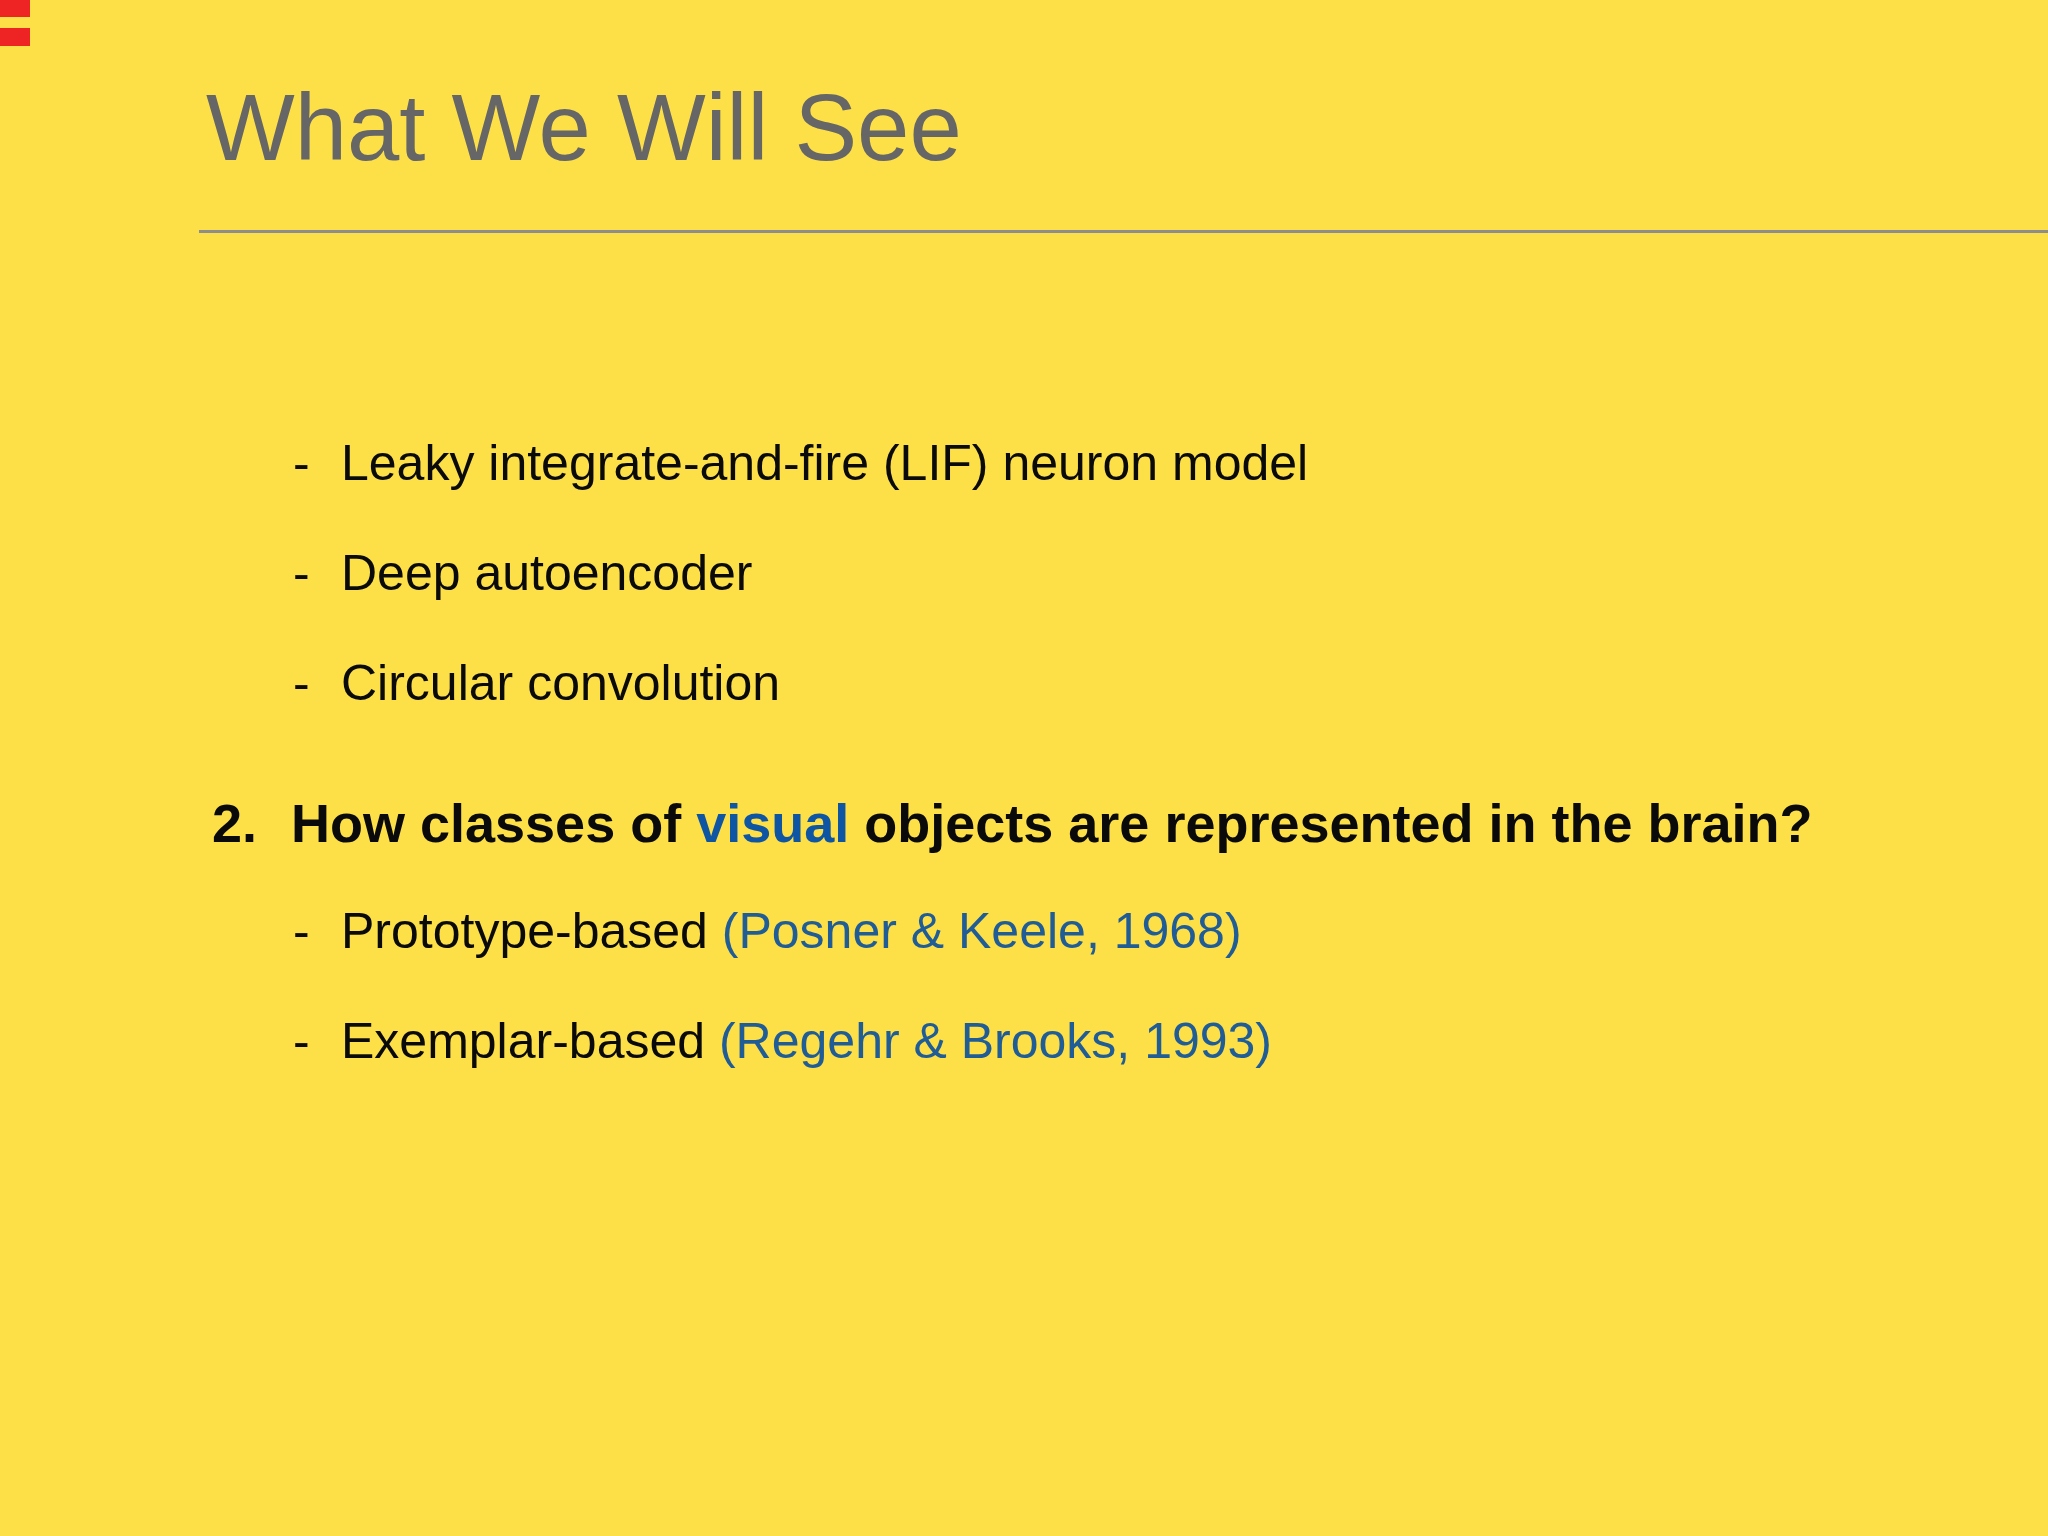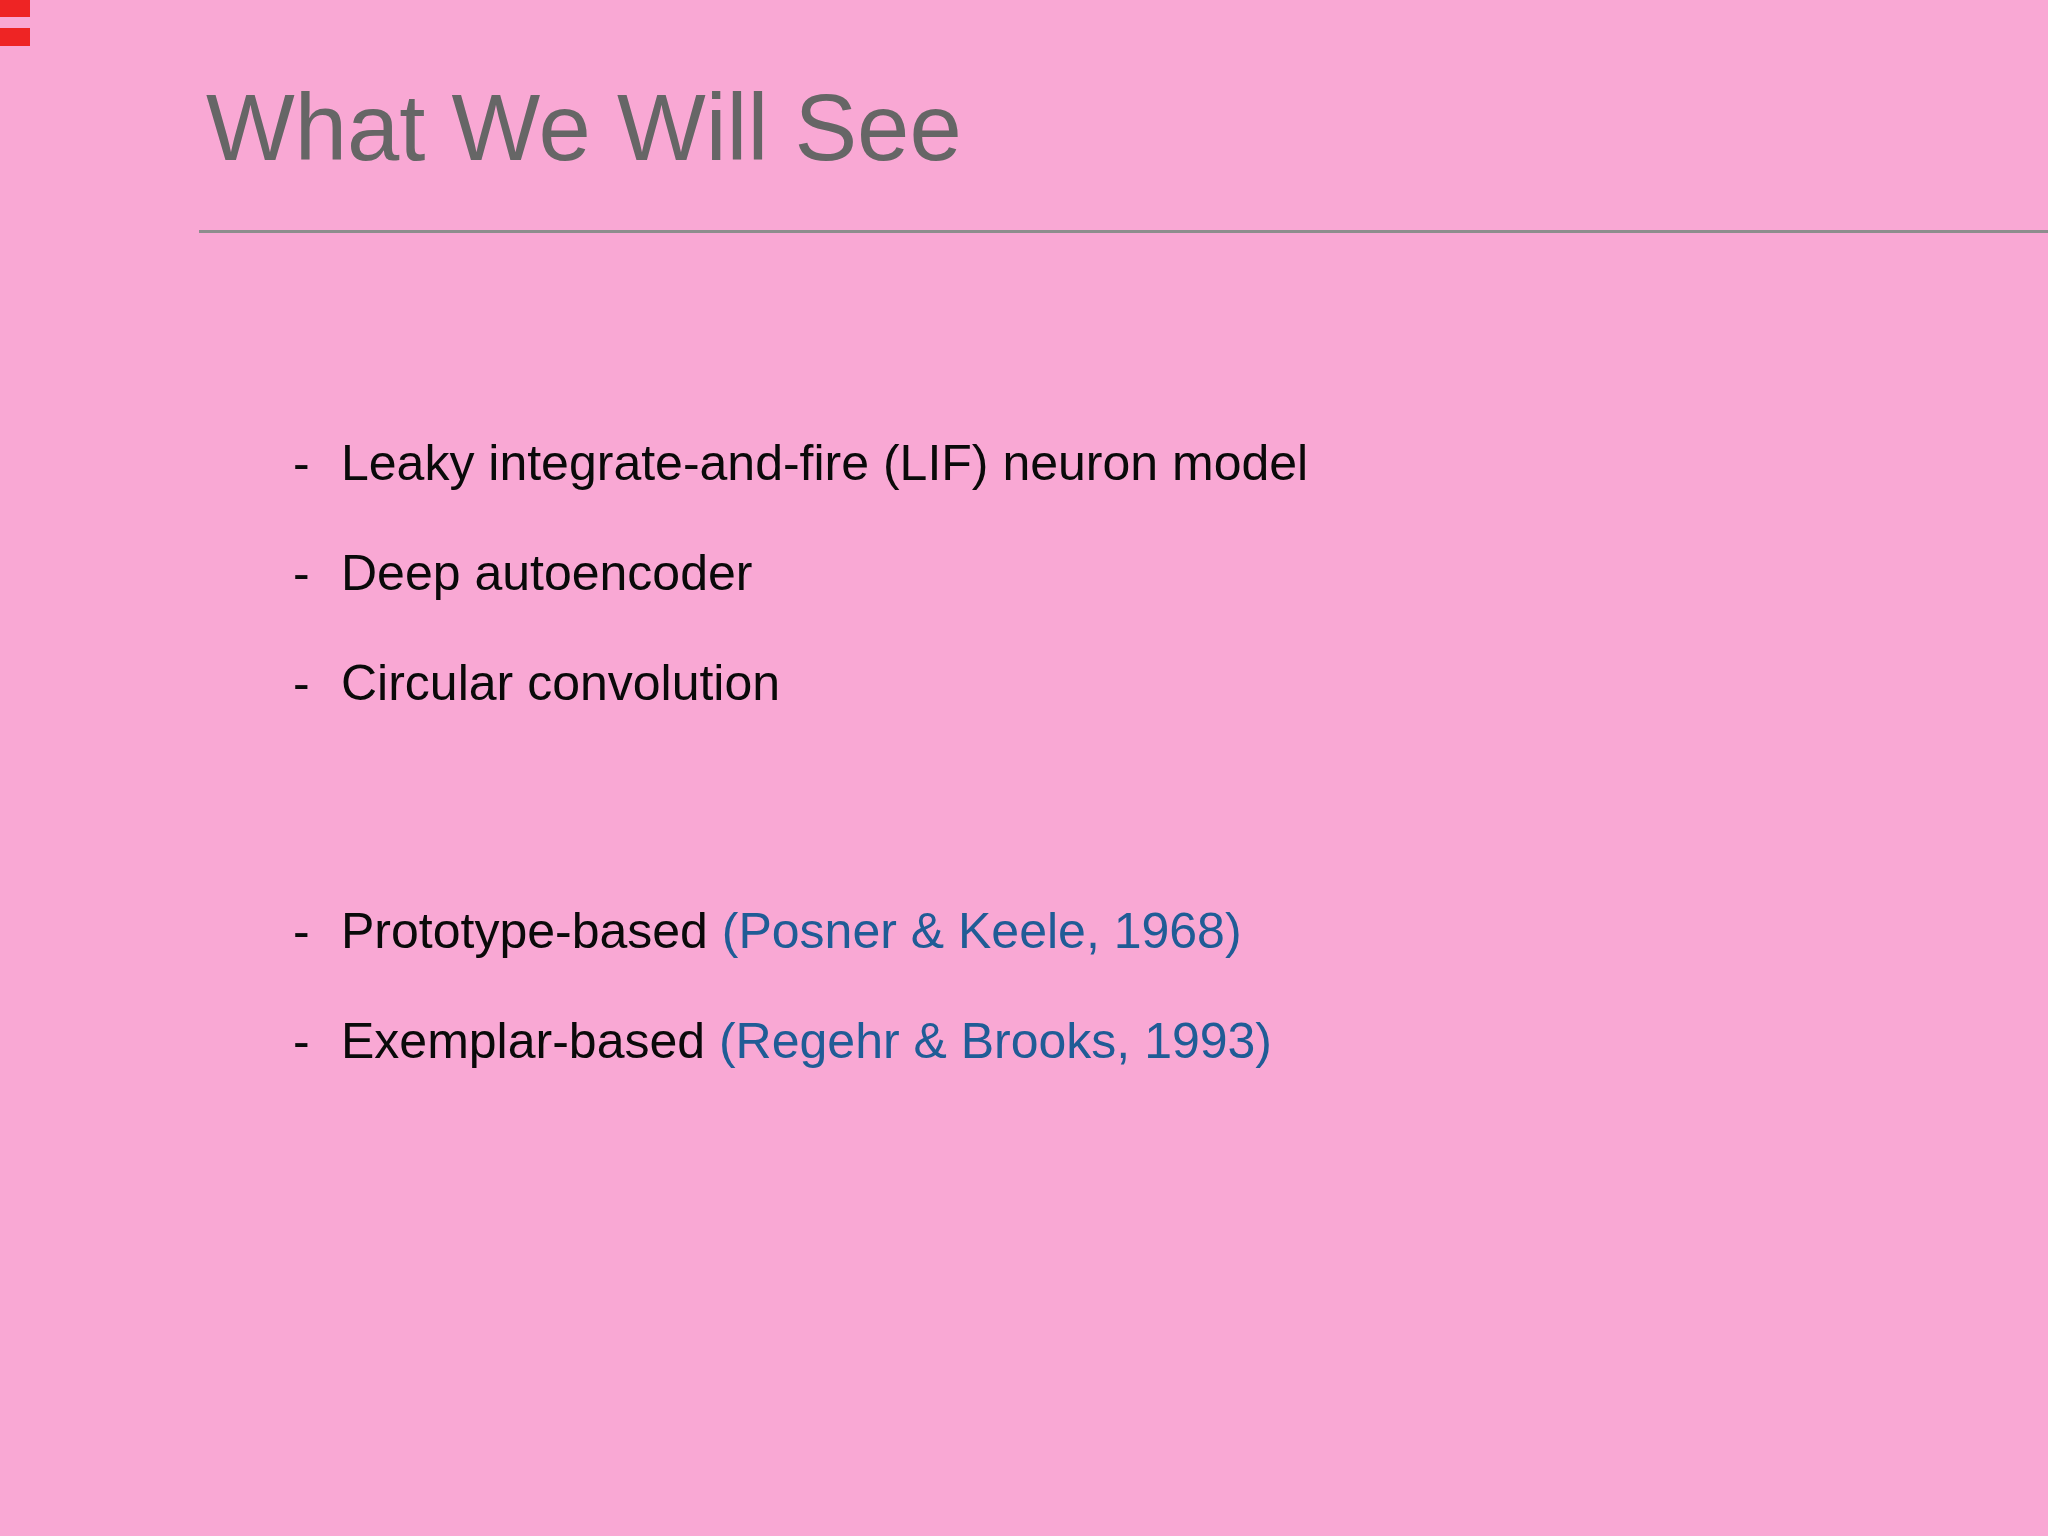--- a/index.html
+++ b/index.html
@@ -1,20 +1,20 @@
 <!DOCTYPE html>
 <html><head>
 <meta charset="utf-8">
 <style>
   html, body { margin: 0; padding: 0; background: #ffffff; }
   .slide {
     position: relative;
     width: 2048px;
     height: 1536px;
-    background: #f9a8d4;
+    background: #fde047;
     overflow: hidden;
     font-family: "Liberation Sans", "DejaVu Sans", sans-serif;
   }
   .red-mark {
     position: absolute;
     left: 0;
     width: 30px;
     background: #ee2424;
   }
   .red-mark.top    { top: 0;    height: 17px; }
@@ -86,20 +86,23 @@
   </div>
 
   <div class="row b" id="b2-row">
     <span class="marker">-</span><span>Deep autoencoder</span>
   </div>
 
   <div class="row b" id="b3-row">
     <span class="marker">-</span><span>Circular convolution</span>
   </div>
 
+  <div class="row h" id="h2-row">
+    <span class="marker">2.</span><span><span>How classes of </span><span class="hl-blue">visual</span><span> objects are represented in the brain?</span></span>
+  </div>
 
   <div class="row b" id="b4-row">
     <span class="marker">-</span><span><span>Prototype-based </span><span class="cite-blue">(Posner &amp; Keele, 1968)</span></span>
   </div>
 
   <div class="row b" id="b5-row">
     <span class="marker">-</span><span><span>Exemplar-based </span><span class="cite-blue">(Regehr &amp; Brooks, 1993)</span></span>
   </div>
 
 </div>

